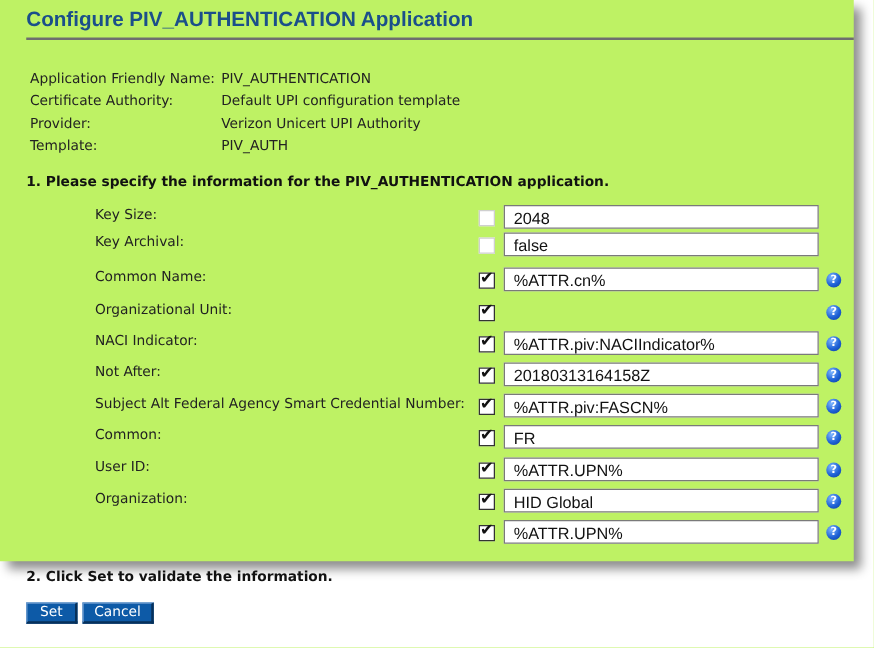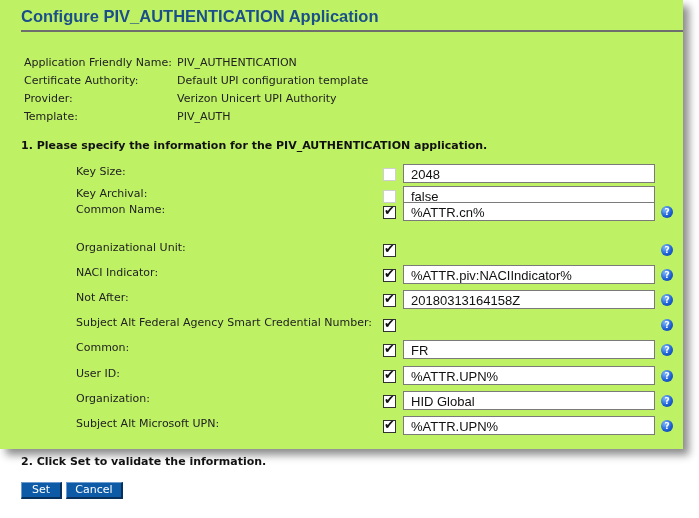--- a/index.html
+++ b/index.html
@@ -119,21 +119,21 @@
       <div class="form-row" style="top: 164px;">
         <span class="lbl">Key Size:</span>
         <span class="cb disabled"></span>
         <div class="inp">2048</div>
       </div>
       <div class="form-row" style="top: 186px;">
         <span class="lbl">Key Archival:</span>
         <span class="cb disabled"></span>
         <div class="inp">false</div>
       </div>
-      <div class="form-row" style="top: 202px;">
+      <div class="form-row" style="top: 214px;">
         <span class="lbl">Common Name:</span>
         <span class="cb">
           <span class="tick">✔</span>
         </span>
         <div class="inp">%ATTR.cn%</div>
         <span class="help">?</span>
       </div>
       <div class="form-row" style="top: 239.6px;">
         <span class="lbl">Organizational Unit:</span>
         <span class="cb">
@@ -155,20 +155,21 @@
           <span class="tick">✔</span>
         </span>
         <div class="inp">20180313164158Z</div>
         <span class="help">?</span>
       </div>
       <div class="form-row" style="top: 315.2px;">
         <span class="lbl">Subject Alt Federal Agency Smart Credential Number:</span>
         <span class="cb">
           <span class="tick">✔</span>
         </span>
+        <div class="inp">%ATTR.piv:FASCN%</div>
         <span class="help">?</span>
       </div>
       <div class="form-row" style="top: 340.4px;">
         <span class="lbl">Common:</span>
         <span class="cb">
           <span class="tick">✔</span>
         </span>
         <div class="inp">FR</div>
         <span class="help">?</span>
       </div>
@@ -182,21 +183,20 @@
       </div>
       <div class="form-row" style="top: 390.8px;">
         <span class="lbl">Organization:</span>
         <span class="cb">
           <span class="tick">✔</span>
         </span>
         <div class="inp">HID Global</div>
         <span class="help">?</span>
       </div>
       <div class="form-row" style="top: 416px;">
-        <span class="lbl">Subject Alt Microsoft UPN:</span>
         <span class="cb">
           <span class="tick">✔</span>
         </span>
         <div class="inp">%ATTR.UPN%</div>
         <span class="help">?</span>
       </div>
     </div>
 
   <div class="step step2">2. Click Set to validate the information.</div>
 

